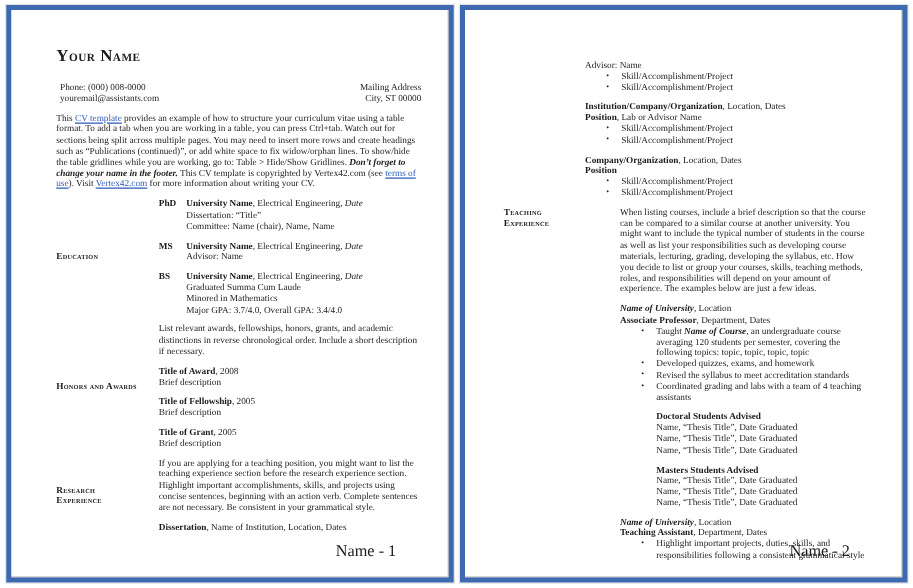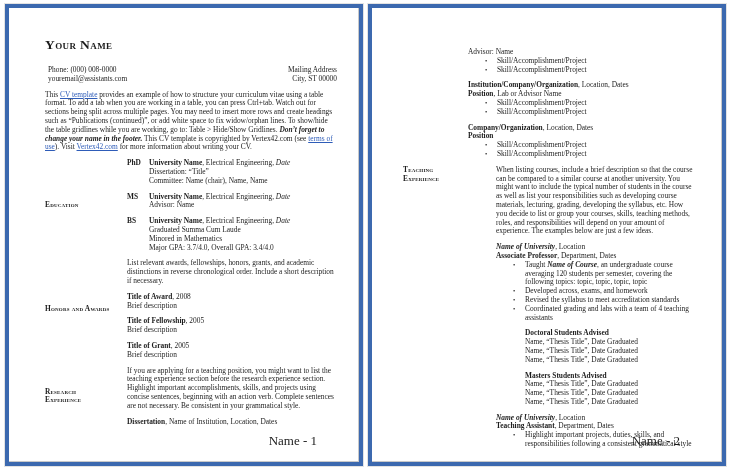--- a/index.html
+++ b/index.html
@@ -180,21 +180,21 @@
           <div class="para"><span>When listing courses, include a brief description so that the course can be compared to a similar course at another university. You might want to include the typical number of students in the course as well as list your responsibilities such as developing course materials, lecturing, grading, developing the syllabus, etc. How you decide to list or group your courses, skills, teaching methods, roles, and responsibilities will depend on your amount of experience. The examples below are just a few ideas.</span></div>
           <div class="gap"></div>
           <div class="line"><span class="b i">Name of University</span><span>, Location</span></div>
           <div class="line"><span class="b">Associate Professor</span><span>, Department, Dates</span></div>
           <div class="bullet">
             <span class="marker">•</span>
             <span class="btext"><span>Taught </span><span class="b i">Name of Course</span><span>, an undergraduate course averaging 120 students per semester, covering the following topics: topic, topic, topic, topic</span></span>
           </div>
           <div class="bullet">
             <span class="marker">•</span>
-            <span class="btext"><span>Developed across, exams, and homework</span></span>
+            <span class="btext"><span>Developed quizzes, exams, and homework</span></span>
           </div>
           <div class="bullet">
             <span class="marker">•</span>
             <span class="btext"><span>Revised the syllabus to meet accreditation standards</span></span>
           </div>
           <div class="bullet">
             <span class="marker">•</span>
             <span class="btext"><span>Coordinated grading and labs with a team of 4 teaching assistants</span></span>
           </div>
           <div class="gap"></div>

